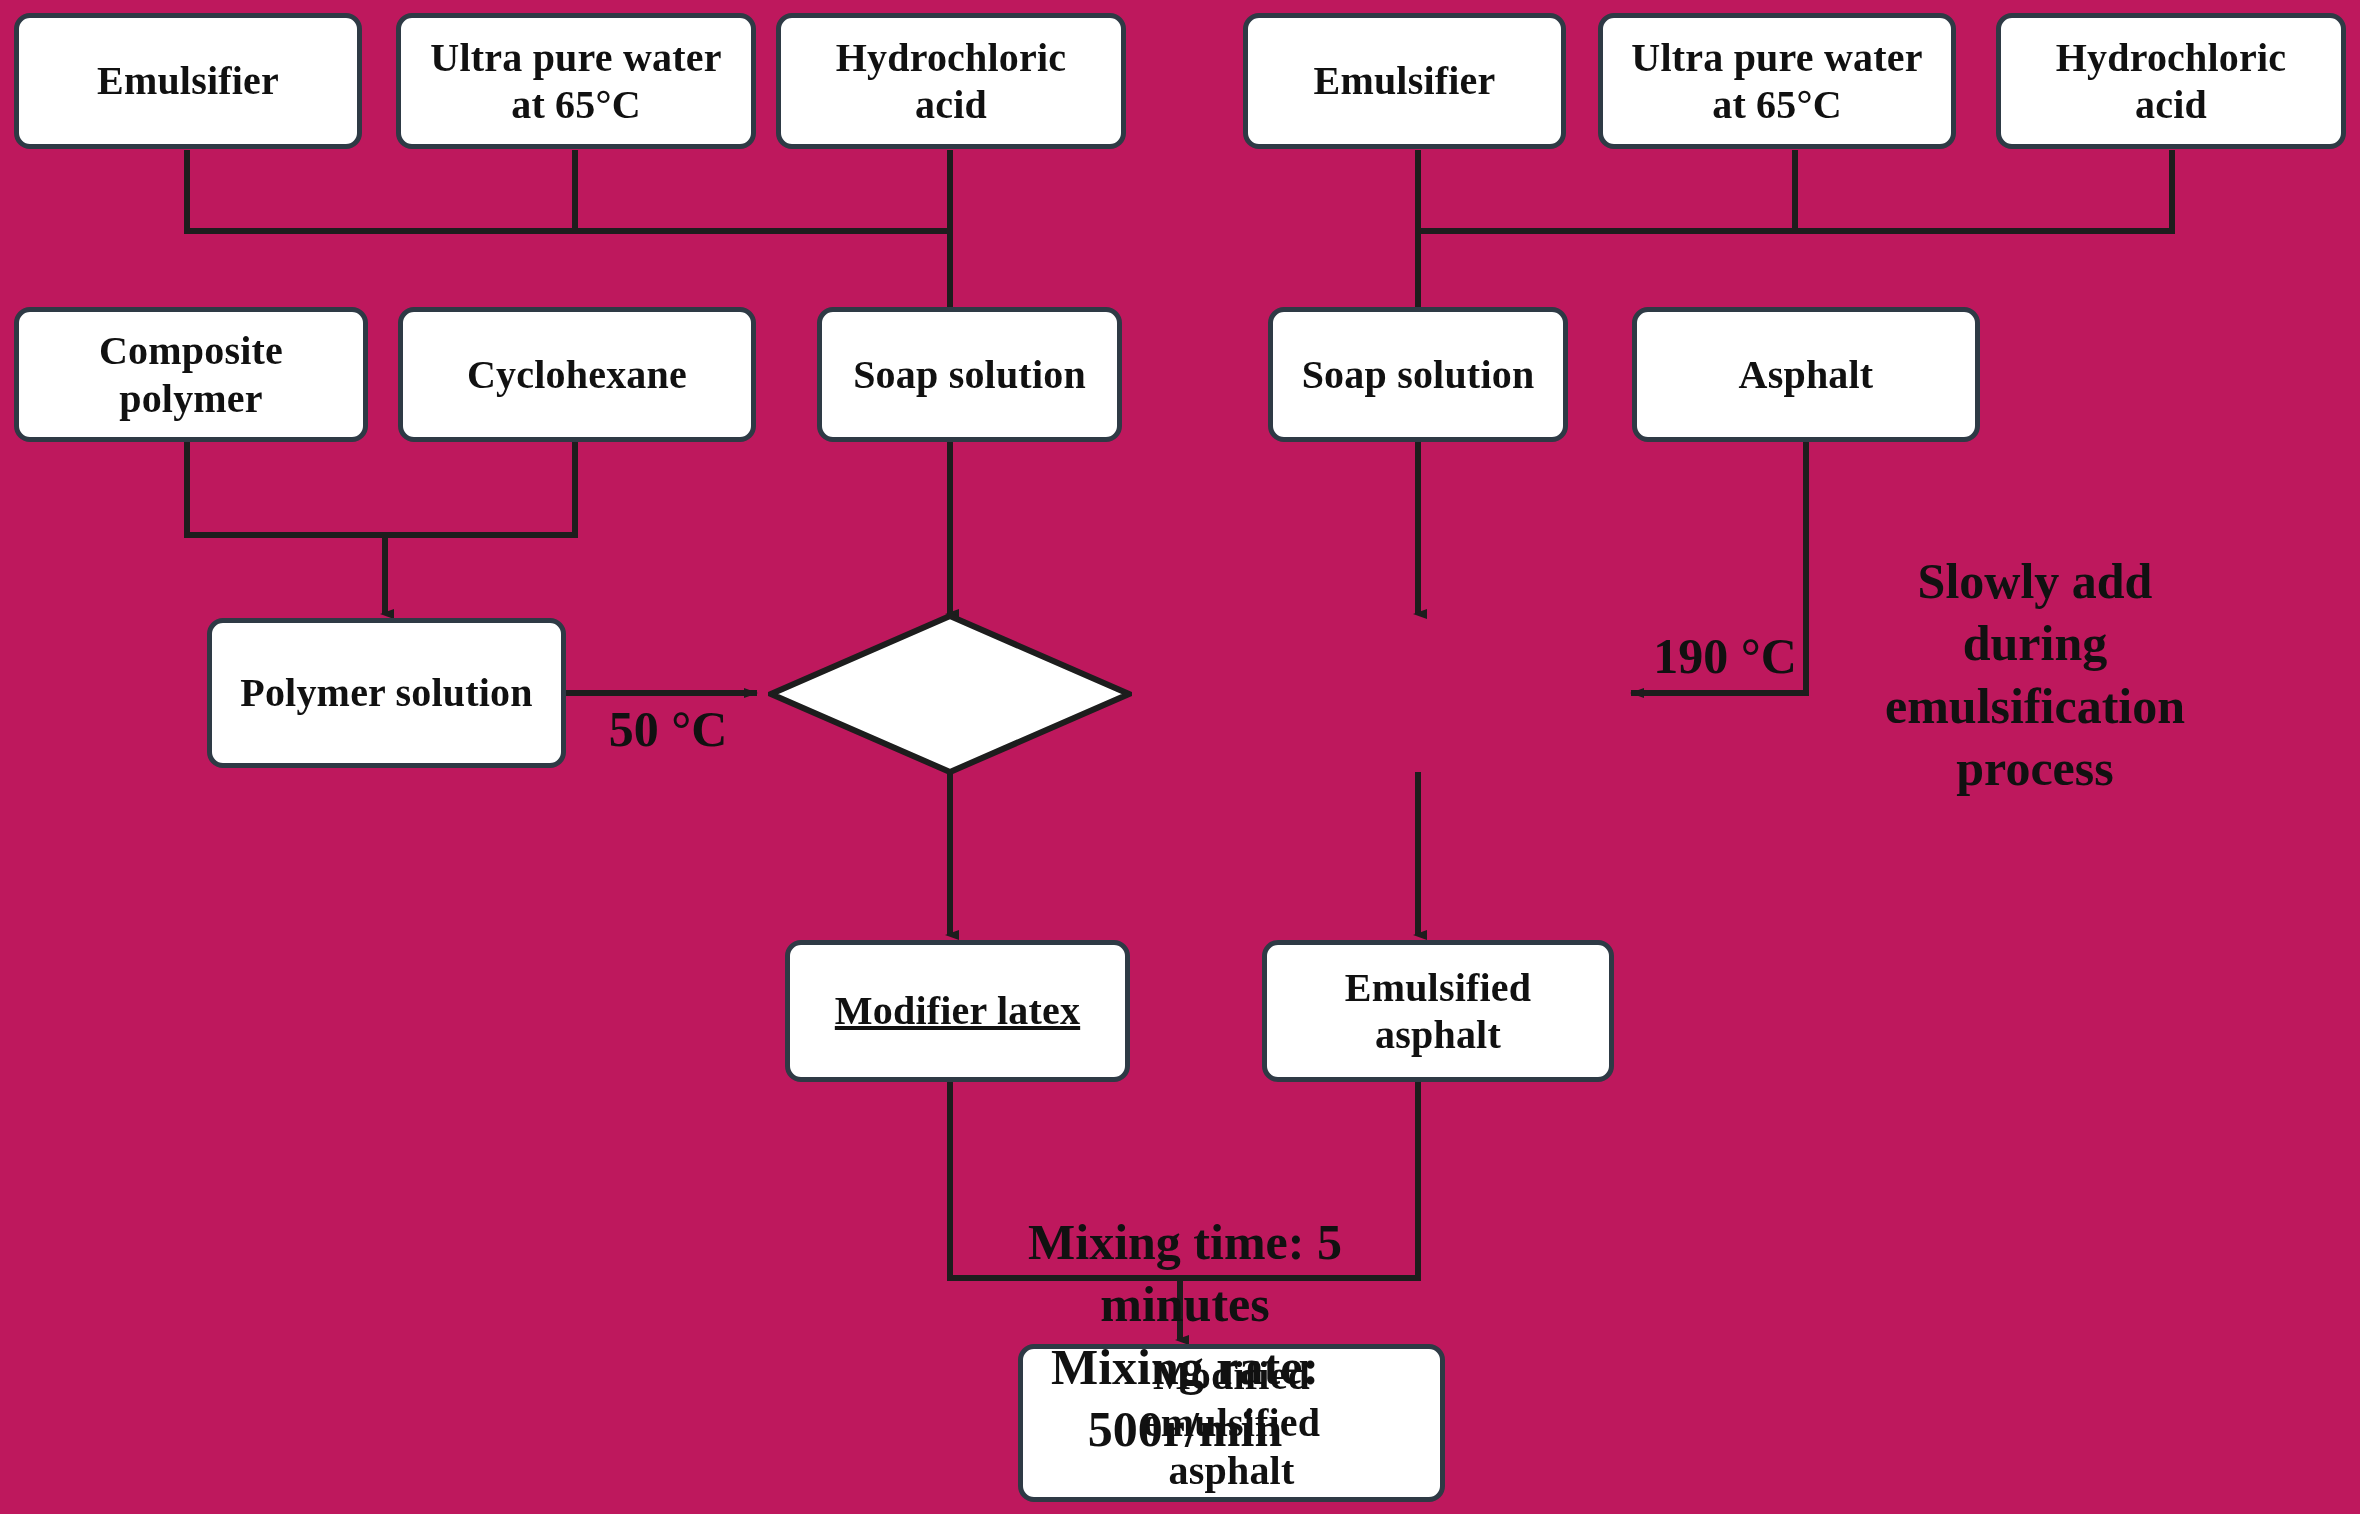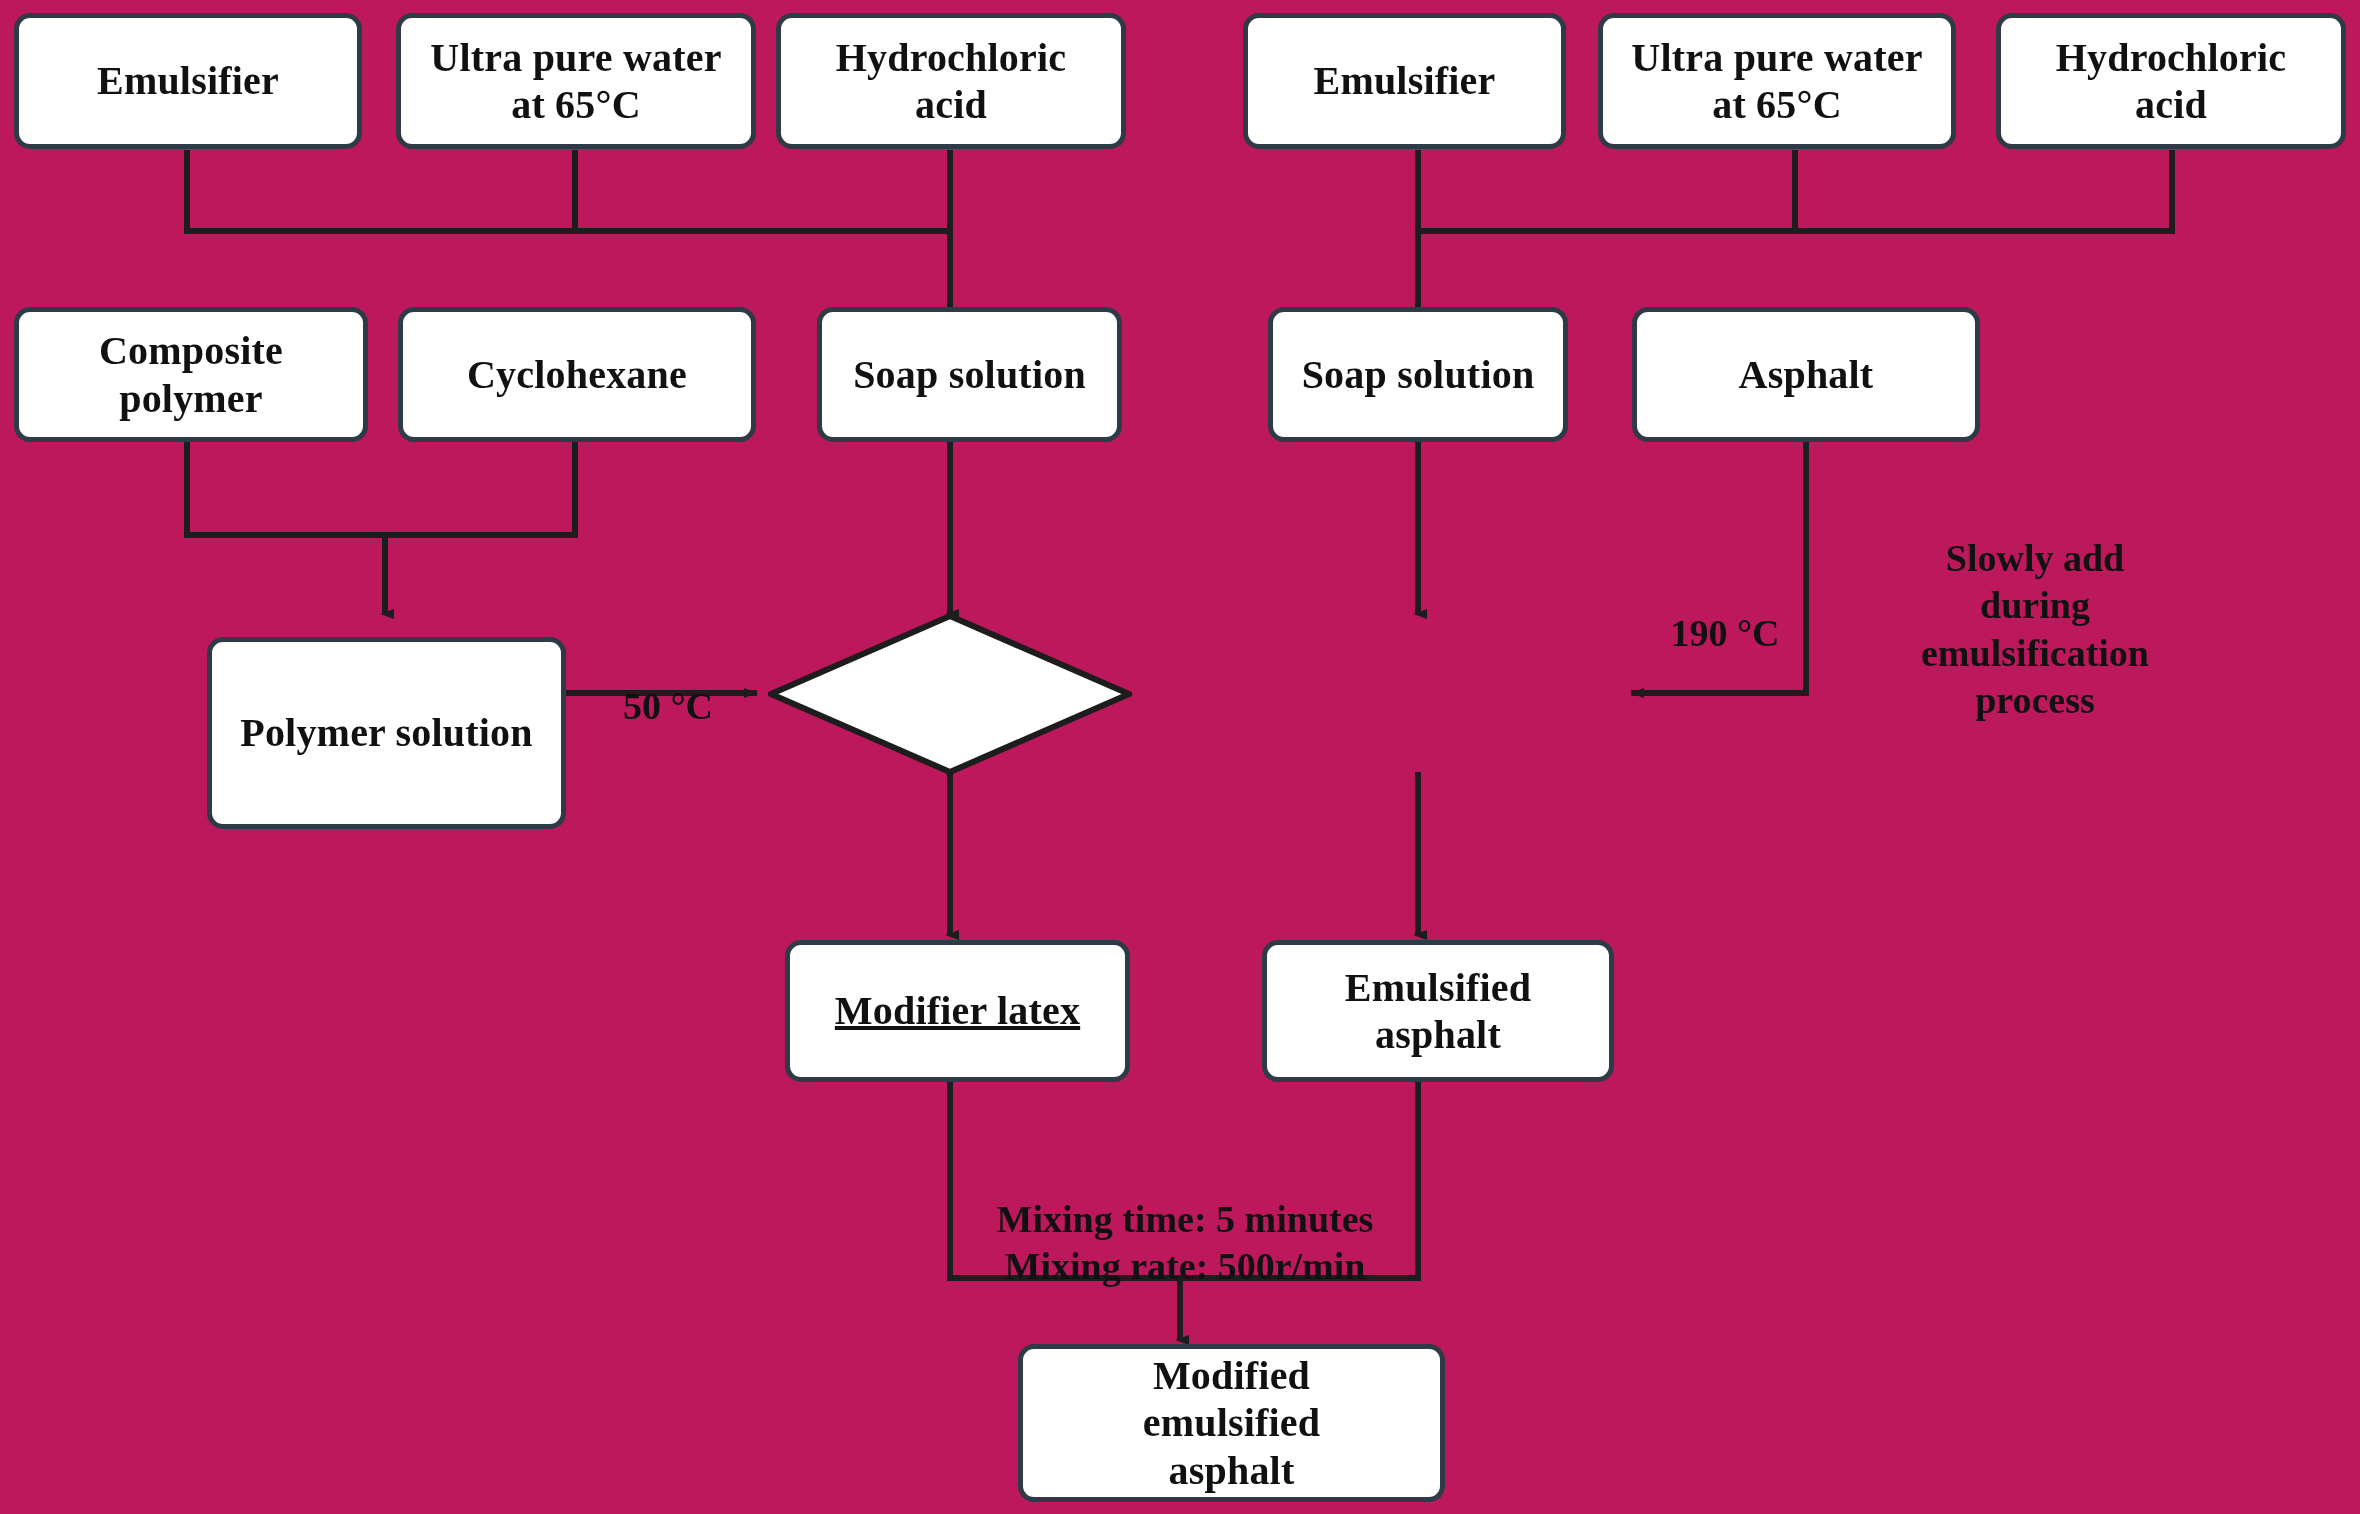--- a/index.html
+++ b/index.html
@@ -63,21 +63,21 @@
     font-weight: bold;
     font-size: 40px;
     line-height: 1.18;
     color: #111111;
     white-space: pre-line;
     text-align: center;
   }
   .edge-label {
     position: absolute;
     font-weight: bold;
-    font-size: 38px;
+    font-size: 50px;
     line-height: 1.25;
     color: #111111;
     text-align: center;
     white-space: pre-line;
   }
 </style>
 </head>
 <body>
 
 <div id="diagram-root">
@@ -169,21 +169,21 @@
   </div>
 
   <div class="node-box" style="left:1268px; top:307px; width:300px; height:135px;">
     <span class="node-label">Soap solution</span>
   </div>
 
   <div class="node-box" style="left:1632px; top:307px; width:348px; height:135px;">
     <span class="node-label">Asphalt</span>
   </div>
 
-  <div class="node-box" style="left:207px; top:618px; width:359px; height:192px;margin-top:19px;">
+  <div class="node-box" style="left:207px; top:618px; width:359px; height:150px;">
     <span class="node-label">Polymer solution</span>
   </div>
 
   <div class="node-diamond" style="left:768px; top:613px; width:364px; height:162px;">
     <svg class="diamond-shape" viewBox="0 0 364 162" preserveAspectRatio="none">
       <polygon points="182,3 361,81 182,159 3,81" fill="#ffffff" stroke="#1d1d1d" stroke-width="6"></polygon>
     </svg>
   </div>
 
 

